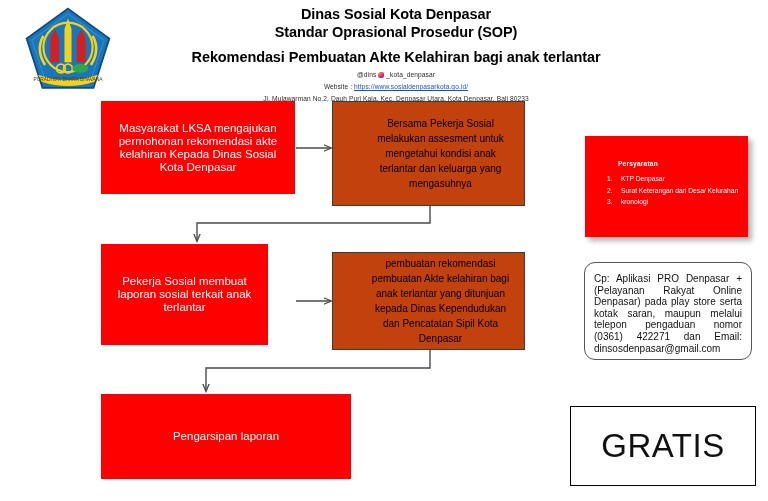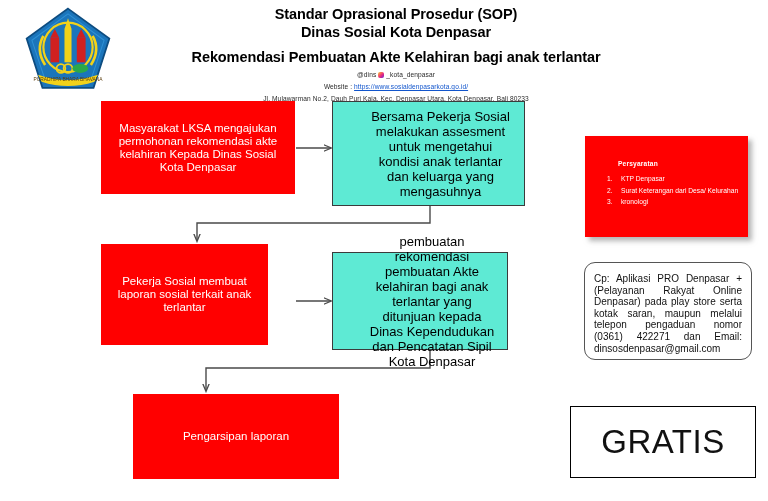--- a/index.html
+++ b/index.html
@@ -39,30 +39,30 @@
   .sub a{color:#1155cc;text-decoration:underline;}
 
   
   .box{position:absolute;box-sizing:border-box;display:flex;
        align-items:center;justify-content:center;text-align:center;}
   .red{
     background:#FF0000;color:#ffffff;
     font-size:11.5px;line-height:13px;
   }
   .white{
-    background:#5eead4;color:#000000;border:1.4px solid #3b3b3b;
-    font-size:13px;line-height:15px;padding-left:24px;
+    background:#c2410c;color:#000000;border:1.4px solid #3b3b3b;
+    font-size:10px;line-height:15px;padding-left:24px;
   }
   .box .inner{padding:0 10px;width:100%;}
 
   #box-apply   {left:101px;top:101px;width:194px;height:93px;}
   #box-assess  {left:332px;top:101px;width:193px;height:105px;}
   #box-report  {left:101px;top:244px;width:167px;height:101px;}
-  #box-recom   {left:332px;top:252px;width:176px;height:98px;}
-  #box-archive {left:101px;top:394px;width:206px;height:85px;margin-left:32px;}
+  #box-recom   {left:332px;top:252px;width:193px;height:98px;}
+  #box-archive {left:101px;top:394px;width:250px;height:85px;}
 
   
   #box-persyaratan{
     position:absolute;left:585px;top:136px;width:163px;height:101px;
     background:#FF0000;color:#ffffff;box-sizing:border-box;
     box-shadow:4px 4px 5px rgba(120,120,120,0.55);
   }
   #box-persyaratan .ptitle{
     font-size:6.6px;font-weight:600;margin:24px 0 0 33px;letter-spacing:0.2px;
   }
@@ -75,21 +75,21 @@
 
   #box-contact{
     position:absolute;left:584px;top:262px;width:168px;height:98px;
     background:#ffffff;border:0.9px solid #555;border-radius:11px;
     box-sizing:border-box;padding:10px 9px 0 9px;
     font-size:10px;line-height:11.6px;color:#111;
     text-align:justify;
   }
 
   #box-gratis{
-    position:absolute;left:570px;top:406px;width:186px;height:72px;
+    position:absolute;left:570px;top:406px;width:186px;height:80px;
     background:#ffffff;border:1.4px solid #000;box-sizing:border-box;
     display:flex;align-items:center;justify-content:center;
     font-size:33px;letter-spacing:0.5px;color:#111;
   }
 
   
   .conn{position:absolute;left:0;top:0;width:768px;height:501px;
         pointer-events:none;}
 </style>
 </head>
@@ -116,22 +116,22 @@
       </g>
       <circle cx="42" cy="71" r="5" fill="none" stroke="#f2d21a" stroke-width="2"></circle>
       <circle cx="50" cy="71" r="5" fill="none" stroke="#f2d21a" stroke-width="2"></circle>
       <ellipse cx="64" cy="71" rx="9" ry="5" fill="#2aa84a"></ellipse>
       <path d="M16 78 q34 12 68 0 l-4 8 q-30 10 -60 0 z" fill="#f2d21a"></path>
       <text x="50" y="85" font-size="5.5" text-anchor="middle" fill="#5a3b0a" font-family="Liberation Sans, sans-serif">PURADHIPA BHARA BHAVANA</text>
     </svg>
   </div>
 
   <div class="hdr">
+    <div class="t">Dinas Sosial Kota Denpasar</div>
     <div class="t">Standar Oprasional Prosedur (SOP)</div>
-    <div class="t">Dinas Sosial Kota Denpasar</div>
     <div class="t l3">Rekomendasi Pembuatan Akte Kelahiran bagi anak terlantar</div>
     <div class="sub">
       <span class="ig">
         <span>@dins</span>
           <span class="ig-glyph"></span>
           <span>_kota_denpasar</span>
       </span>
     </div>
     <div class="sub">
       <span>Website :</span>

